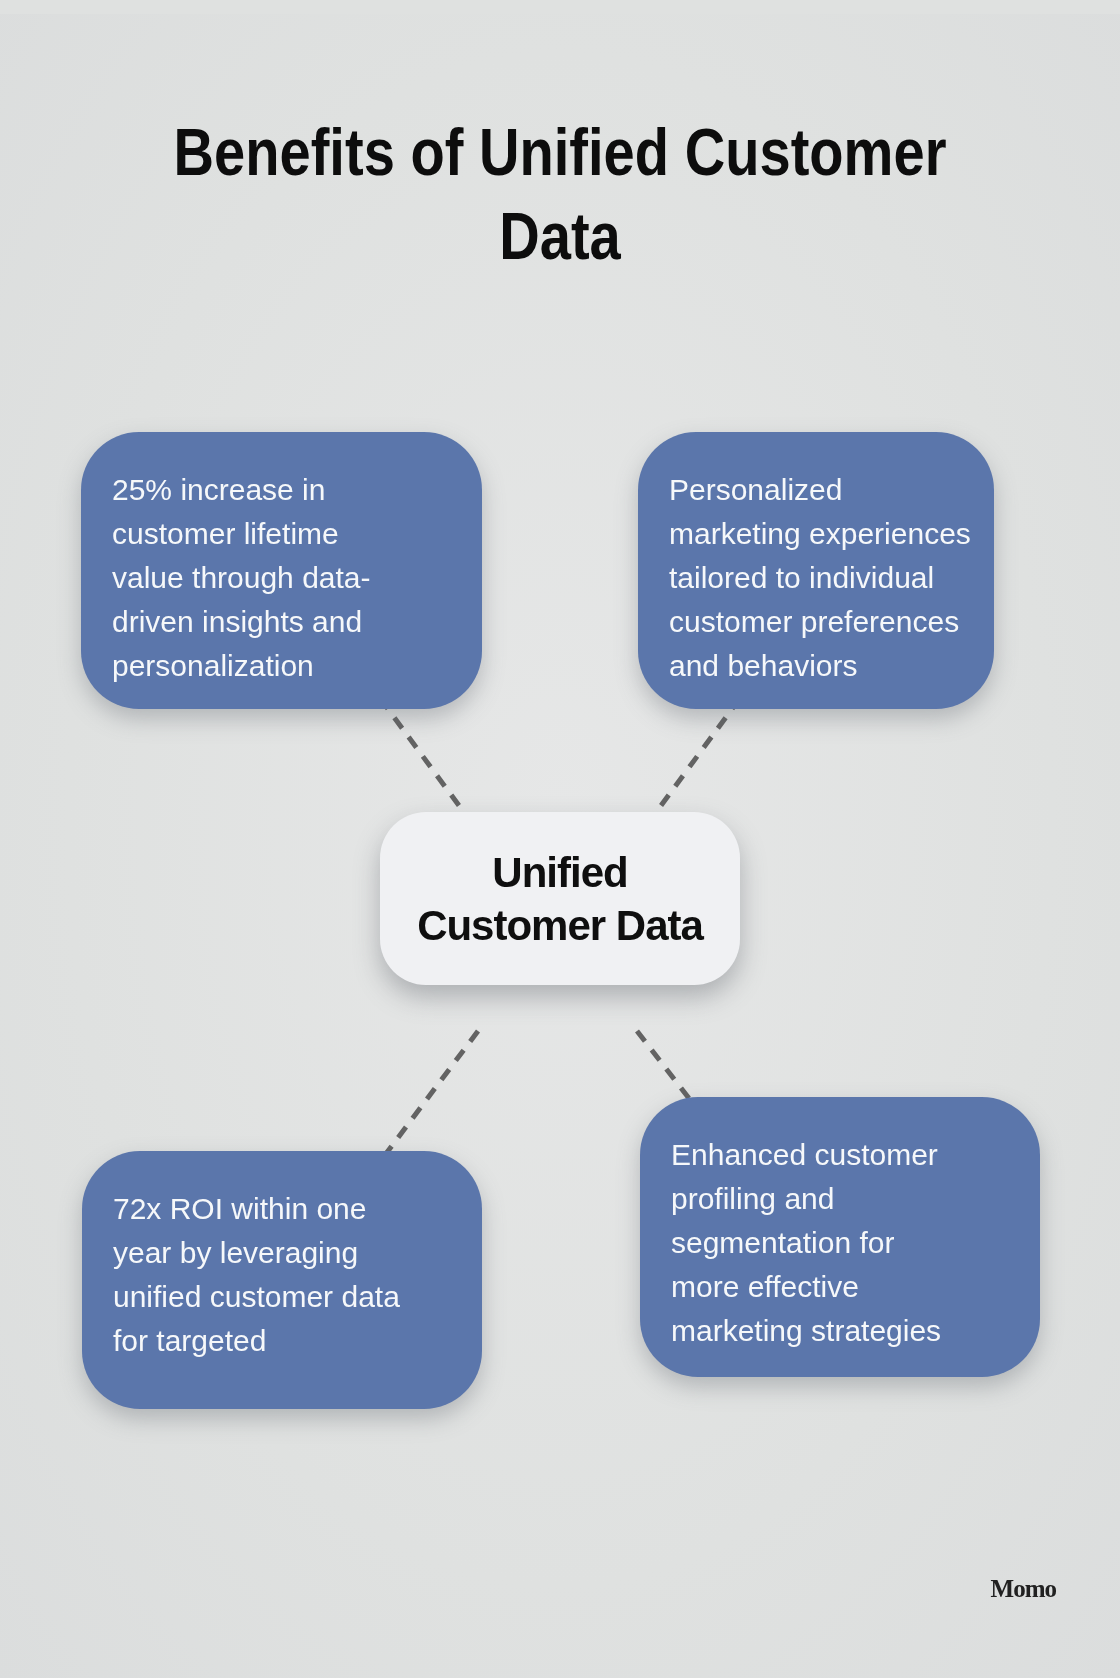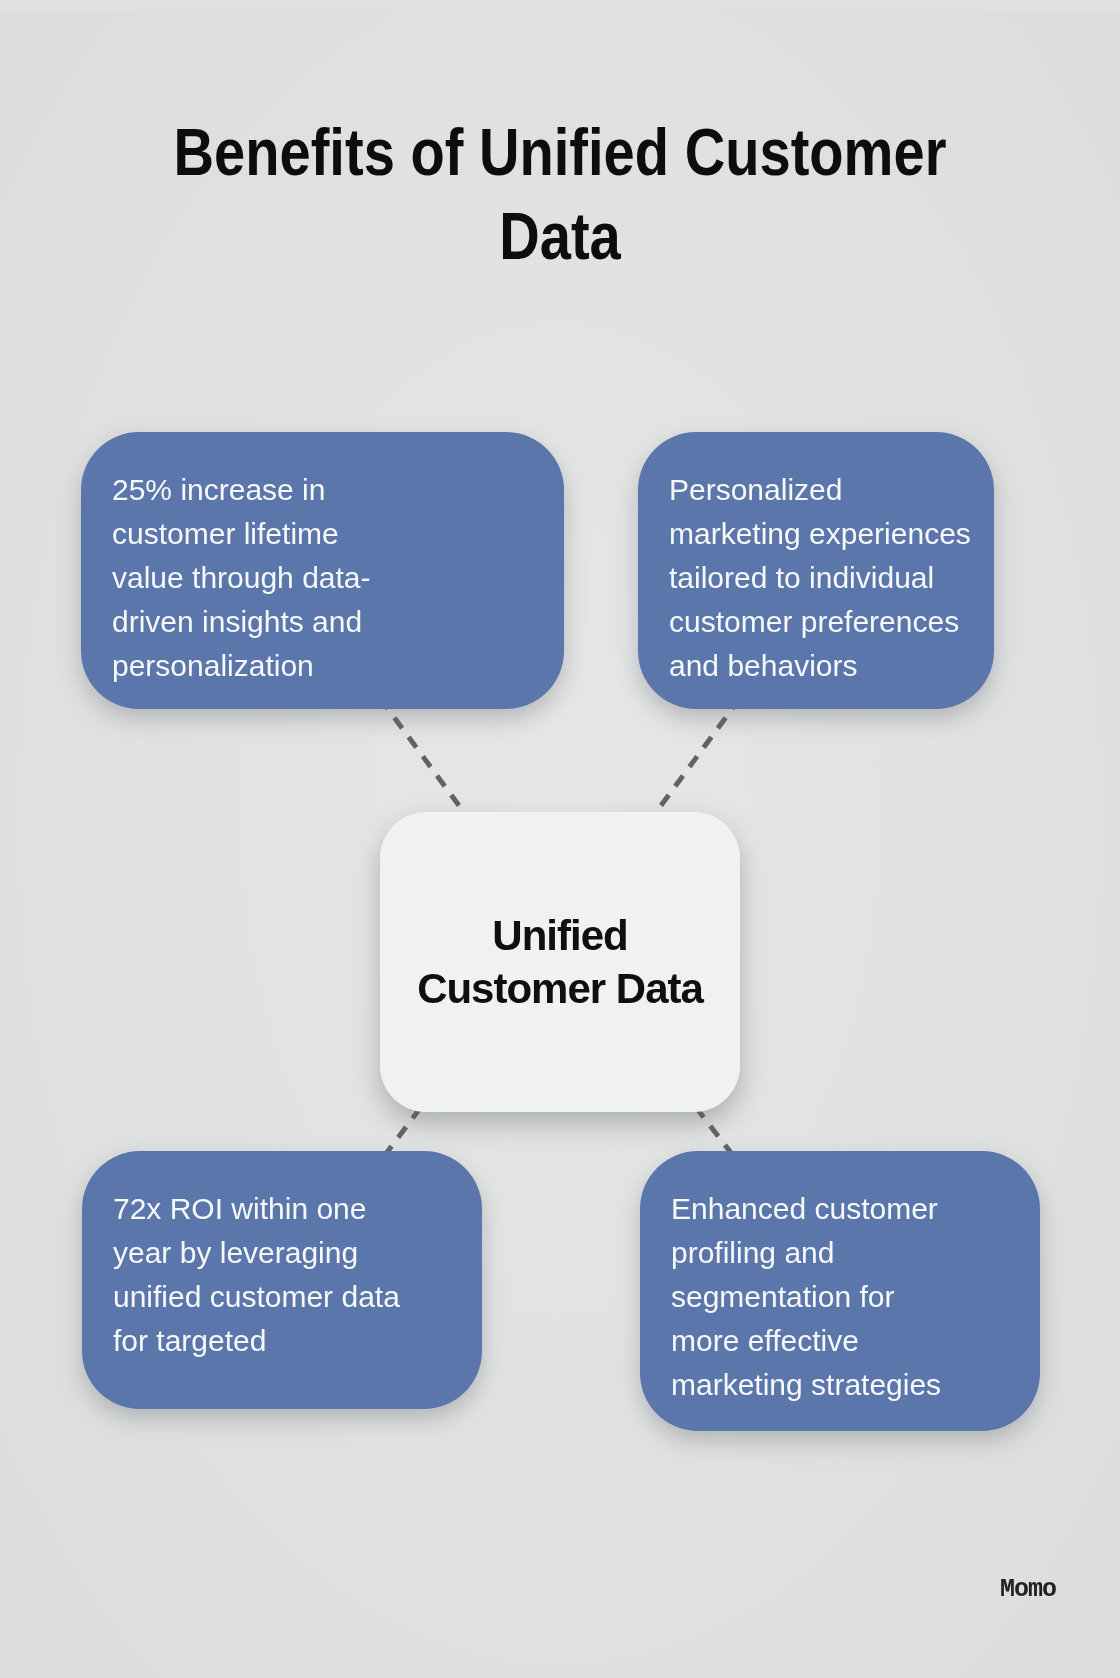--- a/index.html
+++ b/index.html
@@ -48,51 +48,51 @@
     z-index: 2;
     background: var(--node_fill, #5b76ab);
     color: var(--node_text, #f6f8fa);
     border-radius: 58px;
     font-size: 30px;
     line-height: 44px;
     padding: 36px 18px 0 31px;
     box-sizing: border-box;
     box-shadow: 0 10px 22px rgba(95, 100, 108, 0.35);
   }
-  .node-tl { left: 81px;  top: 418px;  width: 483px; height: 277px; }
+  .node-tl { left: 81px;  top: 418px;  width: 401px; height: 277px; }
   .node-tr { left: 638px; top: 418px;  width: 356px; height: 277px; }
   .node-bl { left: 82px;  top: 1137px; width: 400px; height: 258px; }
-  .node-br { left: 640px; top: 1137px; width: 400px; height: 280px; }
+  .node-br { left: 640px; top: 1083px; width: 400px; height: 280px; }
   .center-node {
     position: absolute;
     z-index: 2;
     left: 380px;
     top: 798px;
     width: 360px;
-    height: 300px;
+    height: 173px;
     background: var(--center_fill, #f0f1f3);
     color: var(--center_text, #0f0f0f);
     border-radius: 46px;
     display: flex;
     flex-direction: column;
     justify-content: center;
     align-items: center;
     text-align: center;
     font-weight: bold;
     font-size: 42px;
     line-height: 53px;
     letter-spacing: -1px;
     box-shadow: 0 12px 26px rgba(90, 95, 102, 0.40);
   }
   .watermark {
     position: absolute;
     z-index: 2;
     top: 1561px;
     right: 64px;
-    font-family: Liberation Mono, monospace;
+    font-family: Liberation Serif, serif;
     font-weight: bold;
     font-size: 25px;
     letter-spacing: -1px;
     color: var(--watermark, #212121);
   }
 </style>
 </head>
 <body>
 
 <div class="canvas">

